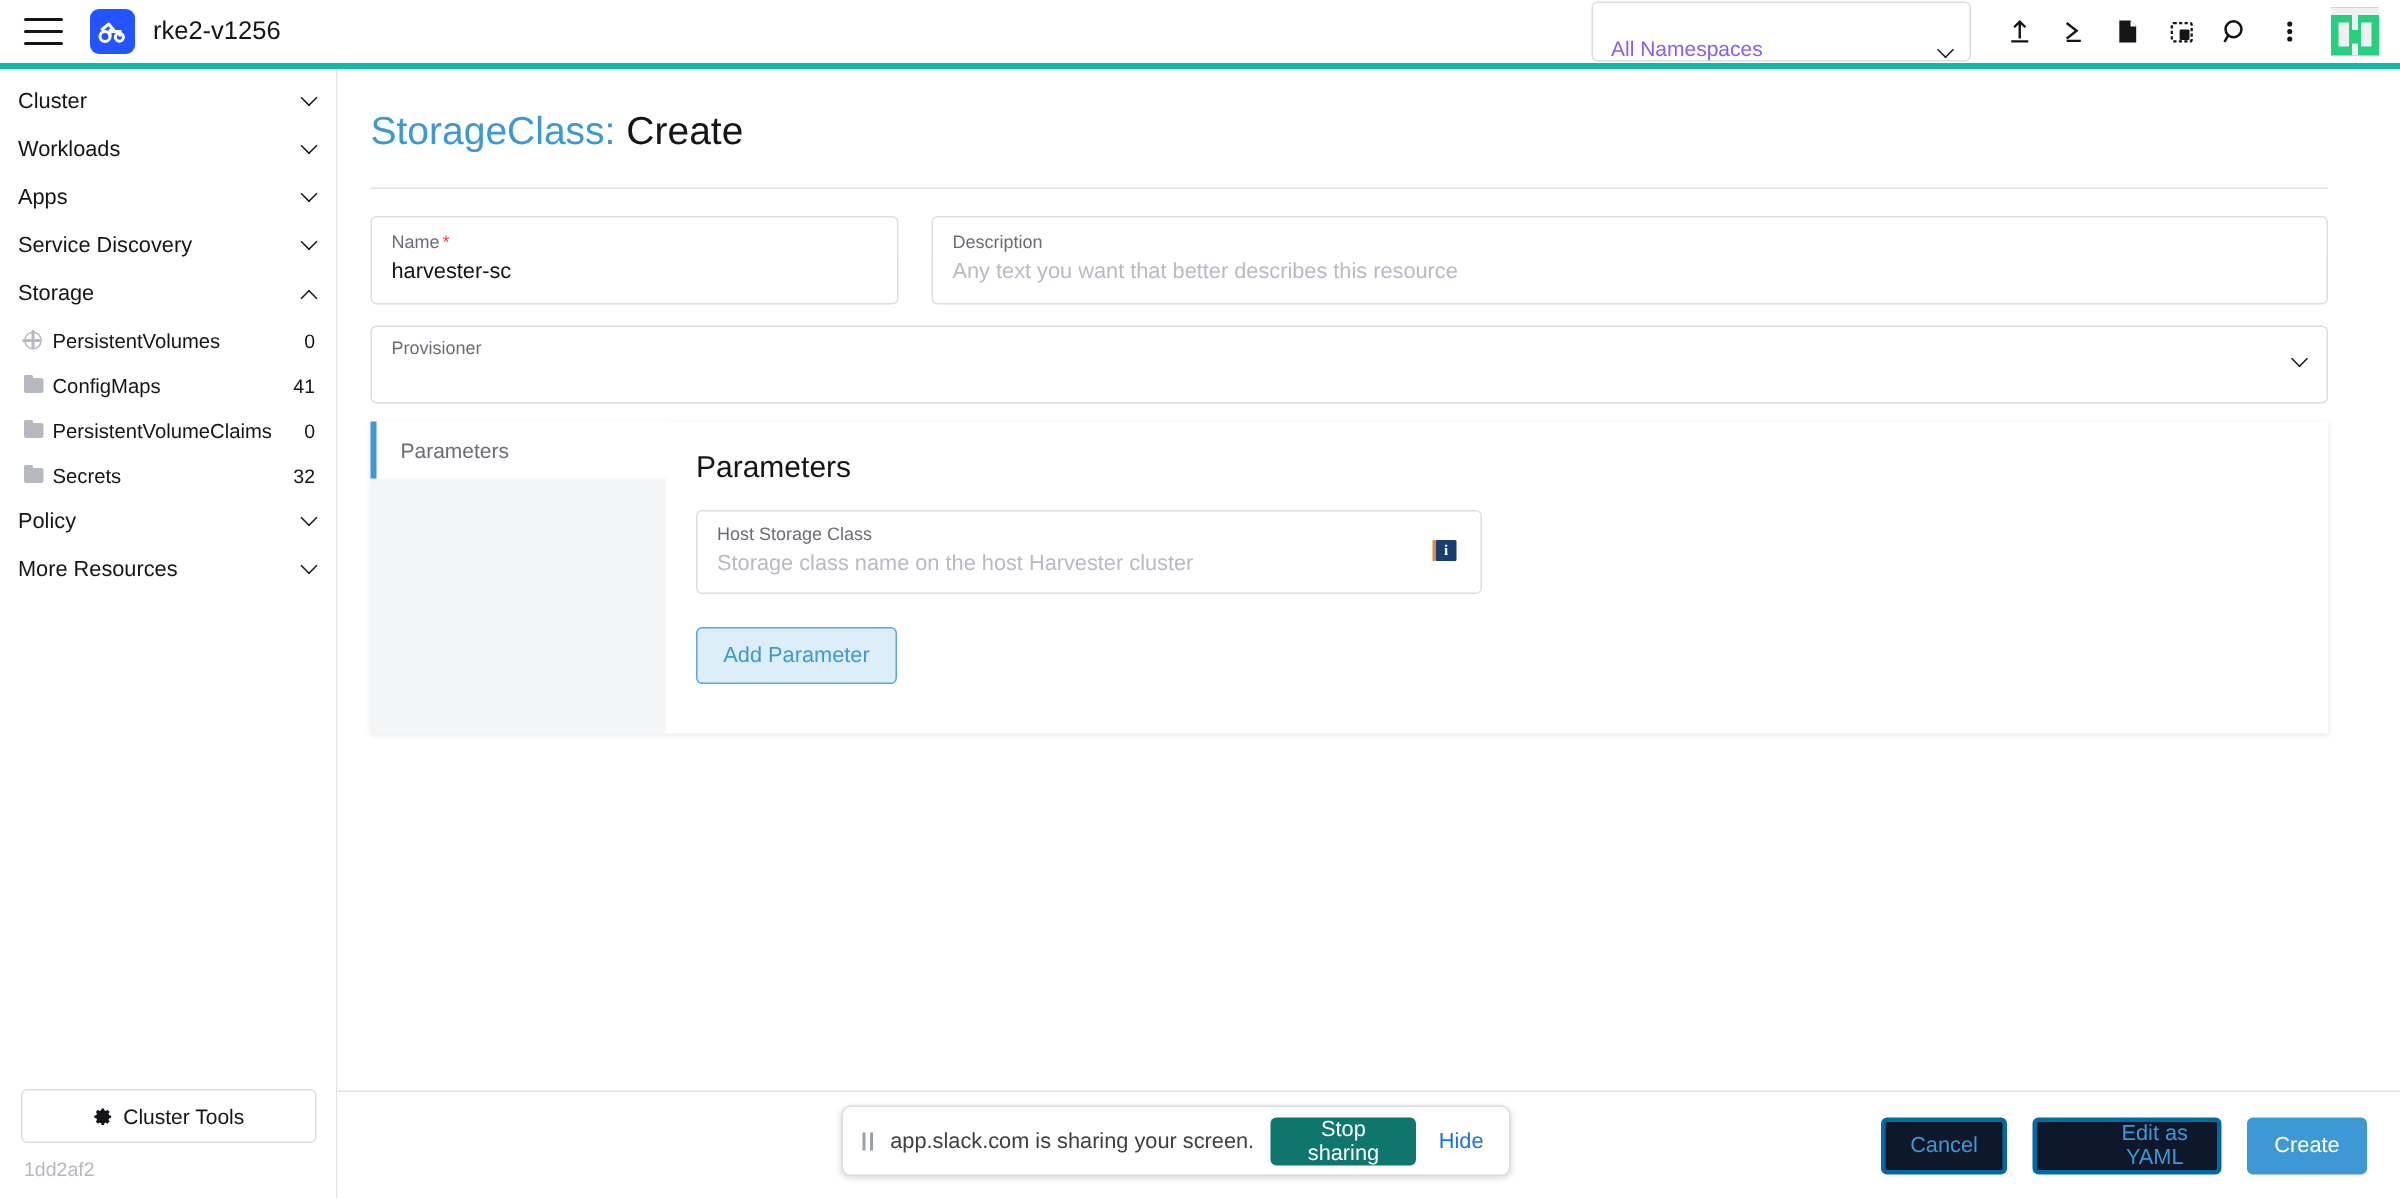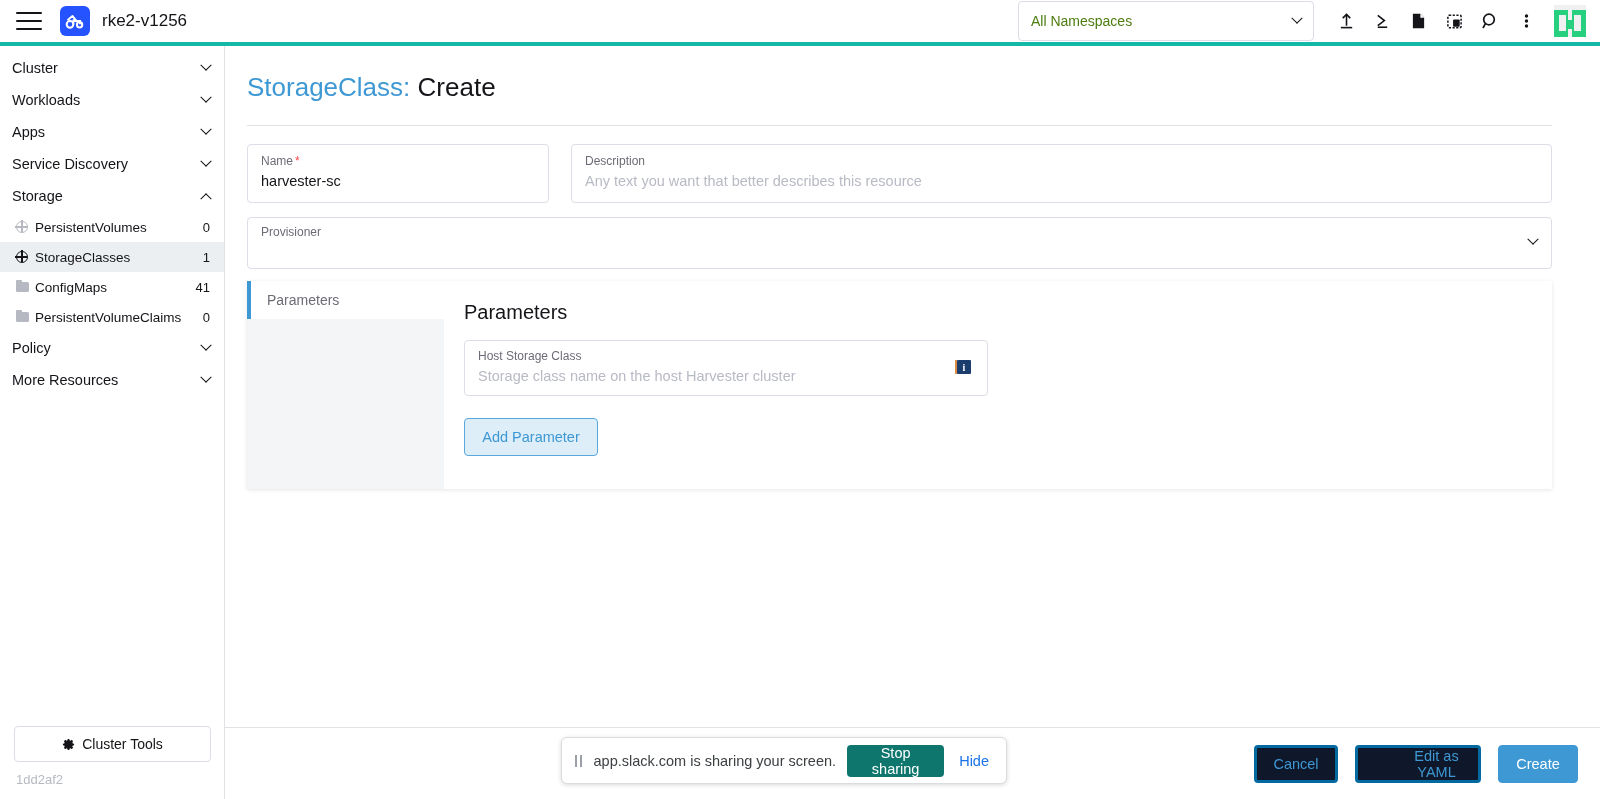--- a/index.html
+++ b/index.html
@@ -28,23 +28,23 @@
   .brand-logo {
     width: 30px; height: 30px; border-radius: 6px; background: #2453ff;
     display: flex; align-items: center; justify-content: center;
     margin-right: 12px; flex: 0 0 auto;
   }
   .brand-name { font-size: 17px; color: #141419; white-space: nowrap; }
 
   .header-spacer { flex: 1 1 auto; }
 
   .ns-select {
-    width: 296px; height: 40px; border: 1px solid #dcdee7; border-radius: 4px;
-    background: #fff; display: flex; align-items: center; padding: 0 12px;
-    font-size: 14px; color: #4d7c0f; cursor: pointer; margin-right: 14px;
+    width: 253px; height: 40px; border: 1px solid #dcdee7; border-radius: 4px;
+    background: #fff; display: flex; align-items: flex-end; padding: 0 12px;
+    font-size: 14px; color: #8b5cf6; cursor: pointer; margin-right: 14px;
   }
   .ns-select .ns-label { flex: 1 1 auto; }
   .chev { width: 11px; height: 11px; border-right: 2px solid #141419; border-bottom: 2px solid #141419;
           transform: rotate(45deg) translate(-2px,-2px); }
   .chev.sm { width: 8px; height: 8px; border-width: 1.6px; }
   .chev.up { transform: rotate(-135deg) translate(-2px,-2px); }
 
   .hicon {
     width: 36px; height: 36px; display: flex; align-items: center; justify-content: center;
     cursor: pointer; color: #141419;
@@ -115,21 +115,21 @@
 
   .row { display: flex; gap: 22px; margin-bottom: 14px; }
   .field {
     border: 1px solid #dcdee7; border-radius: 4px; background: #fff;
     padding: 9px 13px 11px 13px; position: relative; cursor: text;
   }
   .field .flabel { font-size: 12px; color: #6c6c76; margin-bottom: 5px; }
   .field .flabel .req { color: #f64747; margin-left: 2px; }
   .field .fvalue { font-size: 14.5px; color: #141419; }
   .field .fplace { font-size: 14.5px; color: #b8bac4; }
-  .field-name { width: 302px; height: 59px; }
+  .field-name { width: 352px; height: 59px; }
   .field-desc { flex: 1 1 auto; height: 59px; }
   .field-prov { width: 100%; height: 52px; padding-top: 7px; display: block; }
   .field-prov .selchev { position: absolute; right: 14px; top: 20px; }
 
   
   .panel {
     display: flex; background: #fff; margin-top: 12px;
     box-shadow: 0 1px 4px rgba(0,0,0,0.10); width: 1305px; height: 208px;
   }
   .panel-tabs { width: 197px; background: #f4f5f7; padding-top: 0; flex: 0 0 auto; }
@@ -291,40 +291,40 @@
         <span class="chev sm up"></span>
       </div>
 
       <div class="nav-item">
         <span class="ico">
             <span class="globe"></span>
           </span>
         <span class="lbl">PersistentVolumes</span>
         <span class="cnt">0</span>
       </div>
-      <div class="nav-item active">
-        <span class="ico">
-            <span class="globe dark"></span>
-          </span>
-        <span class="lbl">StorageClasses</span>
-        <span class="cnt">1</span>
-      </div>
       <div class="nav-item">
         <span class="ico">
             <span class="folder"></span>
           </span>
         <span class="lbl">ConfigMaps</span>
         <span class="cnt">41</span>
       </div>
       <div class="nav-item">
         <span class="ico">
             <span class="folder"></span>
           </span>
         <span class="lbl">PersistentVolumeClaims</span>
         <span class="cnt">0</span>
+      </div>
+      <div class="nav-item">
+        <span class="ico">
+            <span class="folder"></span>
+          </span>
+        <span class="lbl">Secrets</span>
+        <span class="cnt">32</span>
       </div>
 
       <div class="nav-group">
         <span class="lbl">Policy</span>
         <span class="chev sm"></span>
       </div>
       <div class="nav-group">
         <span class="lbl">More Resources</span>
         <span class="chev sm"></span>
       </div>

